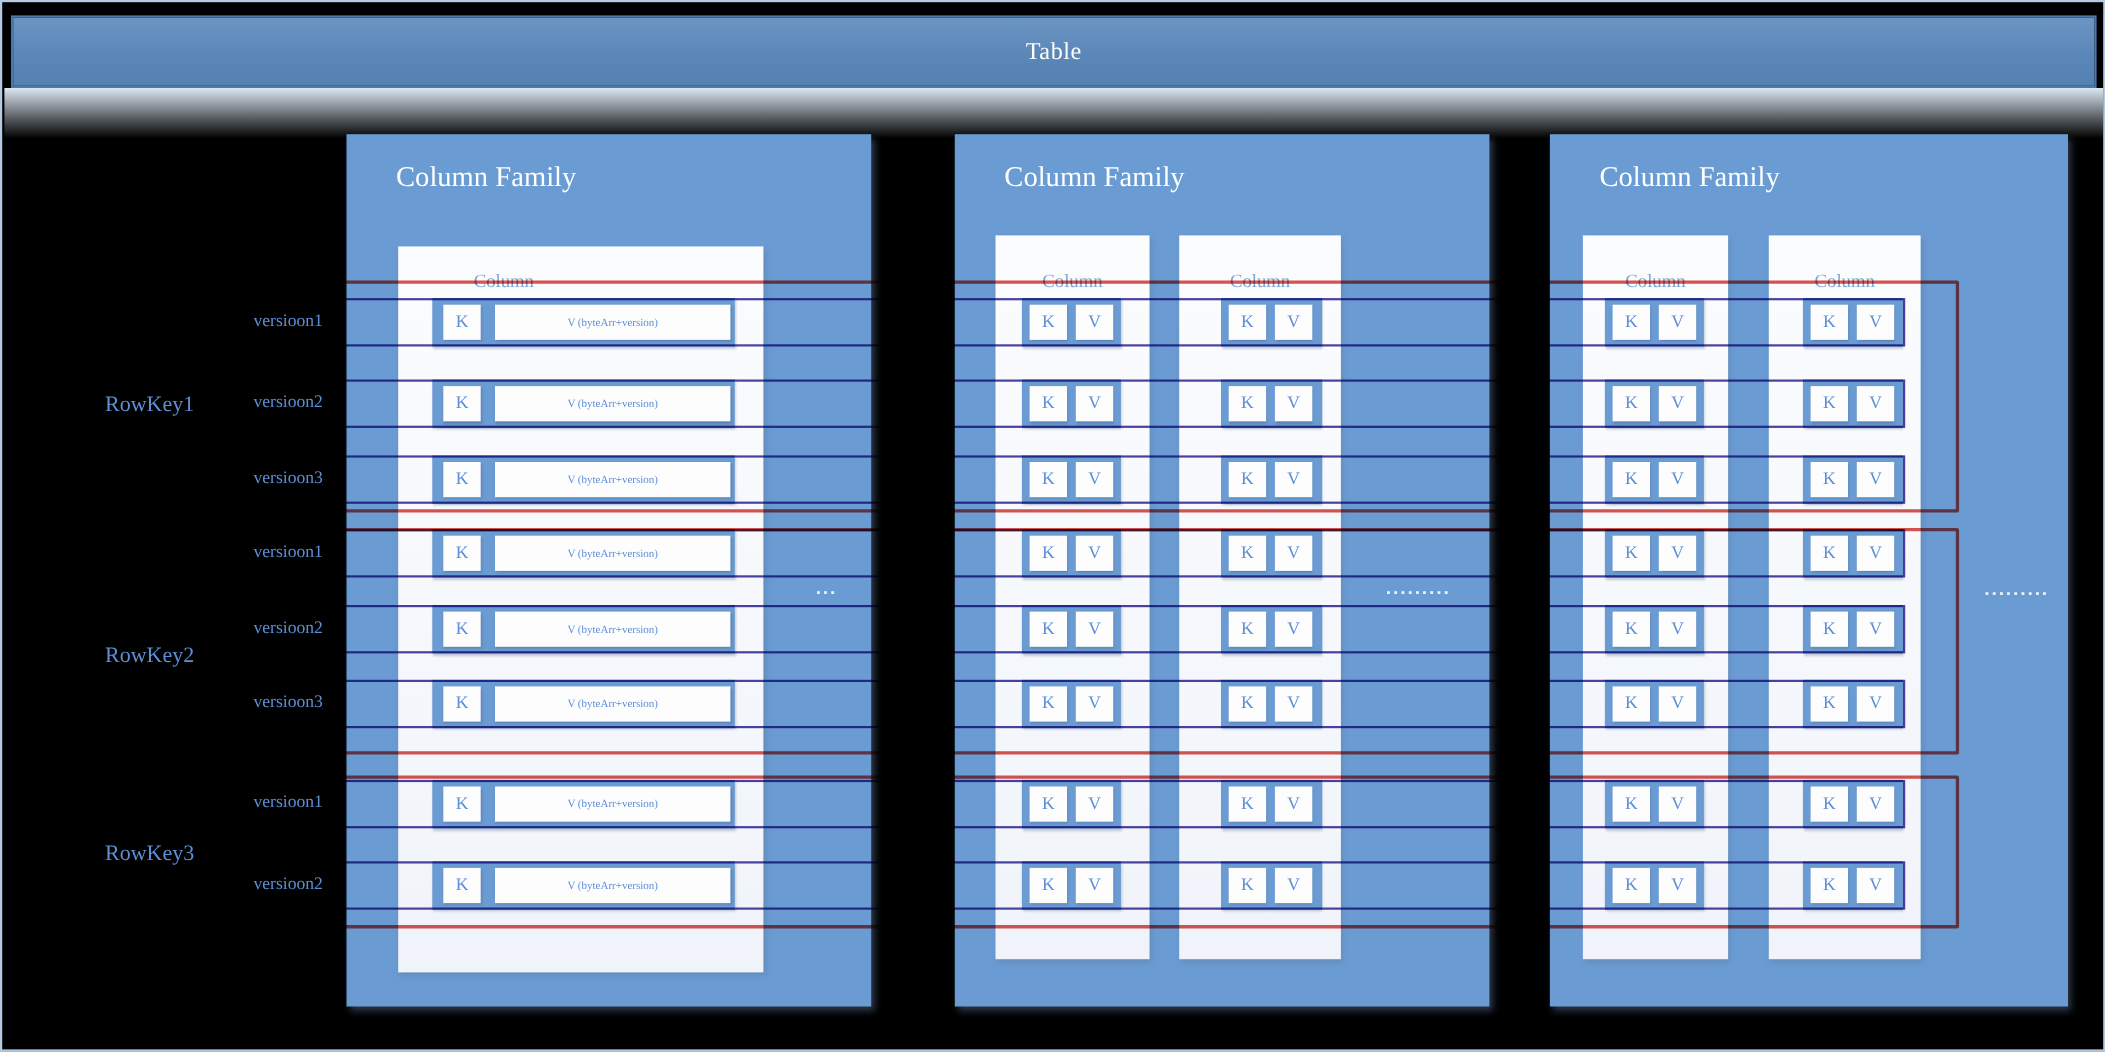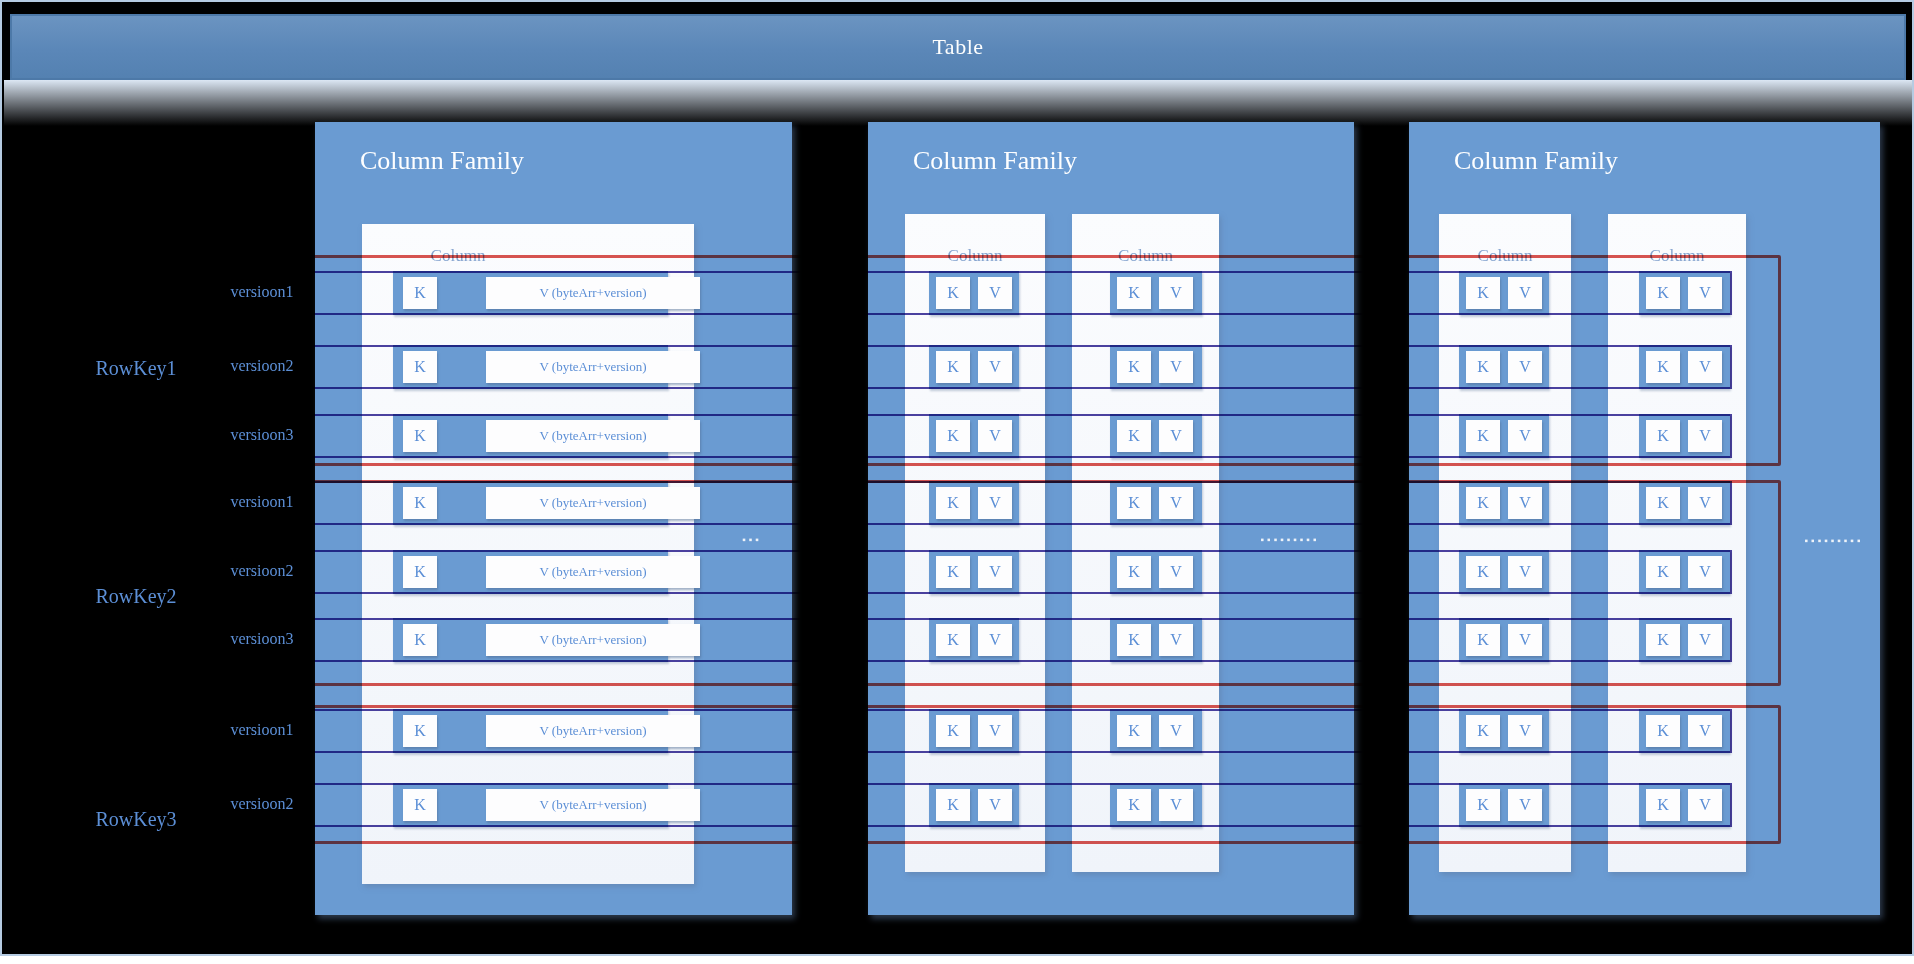--- a/index.html
+++ b/index.html
@@ -35,21 +35,21 @@
   .col-label{
     position:absolute;z-index:4;text-align:center;color:#84a3cf;
     font-size:17px;
   }
   .band{position:absolute;background:#6a9bd2;z-index:3;box-shadow:1px 2px 2px rgba(90,115,150,.35);}
   .cell{
     position:absolute;z-index:4;background:#fdfdfe;color:#5c8fd6;
     display:flex;align-items:center;justify-content:center;
     box-shadow:1px 2px 2px rgba(80,108,145,.5);font-size:16px;
   }
-  .cell.vlong{font-size:13px;white-space:nowrap;margin-left:36px;}
+  .cell.vlong{font-size:10px;white-space:nowrap;}
   .vrow{
     position:absolute;left:195px;width:1535px;height:44px;z-index:5;
     border:2px solid #4c42a0;box-sizing:border-box;mix-blend-mode:multiply;
   }
   .rgroup{
     position:absolute;left:73px;width:1706px;z-index:6;
     border:3px solid #da5450;box-sizing:border-box;border-radius:2px;
     mix-blend-mode:multiply;
   }
   .vlabel{
@@ -235,20 +235,20 @@
       <div class="vlabel" style="top:628px;">versioon3</div>
       <div class="vrow" style="top:707px;"></div>
       <div class="vlabel" style="top:719px;">versioon1</div>
       <div class="vrow" style="top:781px;"></div>
       <div class="vlabel" style="top:793px;">versioon2</div>
       <div class="rgroup" style="top:253px;height:211px;"></div>
       <div class="rklabel" style="top:355px;">RowKey1</div>
       <div class="rgroup" style="top:478px;height:206px;"></div>
       <div class="rklabel" style="top:583px;">RowKey2</div>
       <div class="rgroup" style="top:703px;height:139px;"></div>
-      <div class="rklabel" style="top:763px;margin-top:43px;">RowKey3</div>
+      <div class="rklabel" style="top:763px;">RowKey3</div>
     </div>
 
   <div class="dots" style="left:750px;top:537px;">▪▪▪</div>
   <div class="dots" style="left:1288px;top:537px;">▪▪▪▪▪▪▪▪▪</div>
   <div class="dots" style="left:1832px;top:538px;">▪▪▪▪▪▪▪▪▪</div>
 
 </div>
 
 </body></html>

